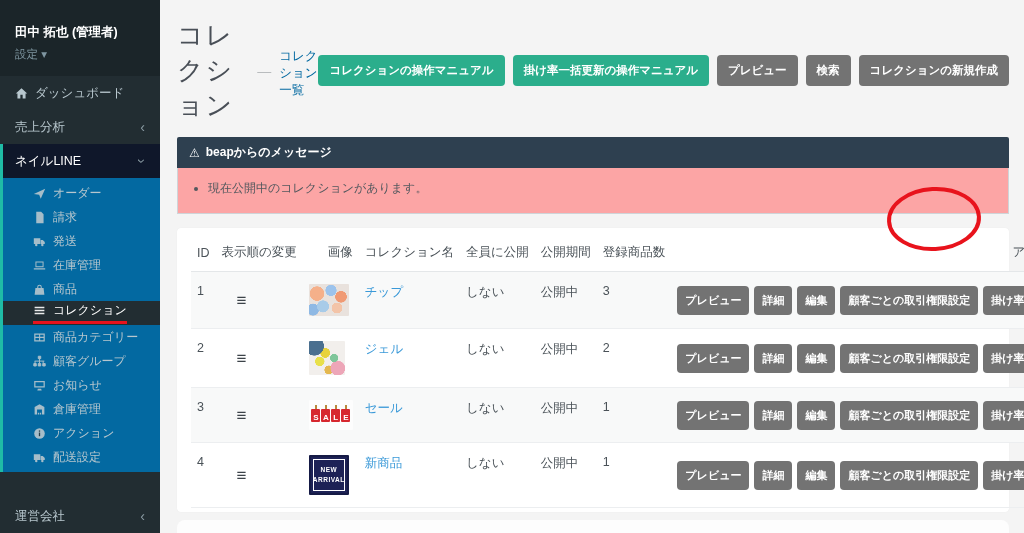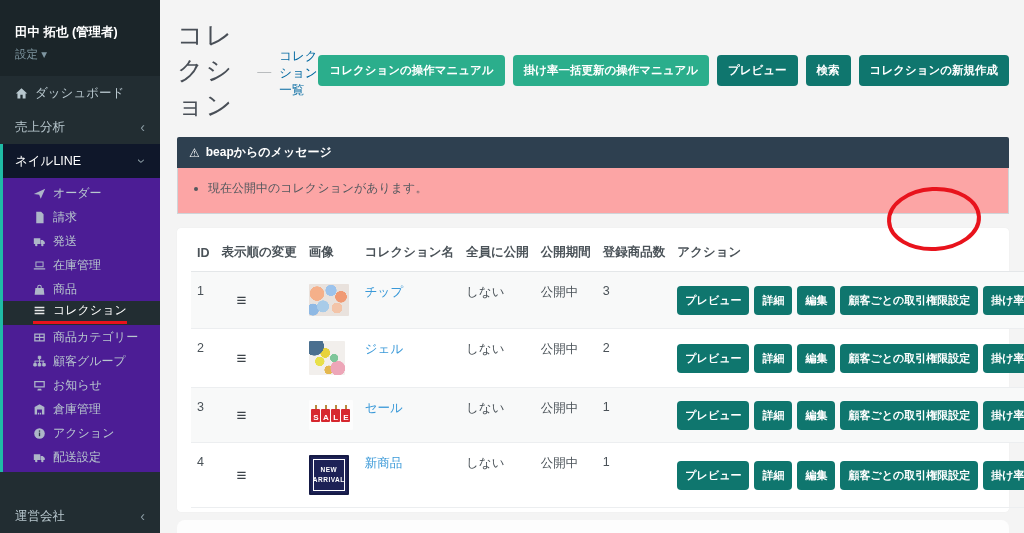--- a/index.html
+++ b/index.html
@@ -15,55 +15,55 @@
   .user-panel { background:#1b2529; padding:24px 15px 14px; }
   .user-name { color:#fff; font-weight:bold; font-size:12.5px; }
   .user-settings { color:#7f96a1; font-size:11.5px; margin-top:6px; cursor:pointer; }
   .nav-item { height:34px; display:flex; align-items:center; padding:0 15px;
     color:#b8c7ce; font-size:12.5px; cursor:pointer; }
   .nav-item .glyph { margin-right:7px; display:flex; }
   .nav-item .chev { margin-left:auto; color:#8a9ba3; font-size:14px; }
   .nail-group { border-left:3px solid #1fbba6; }
   .nail-group .nav-item { padding-left:12px; background:#0f172a; color:#fff; }
   .chev-down { display:inline-block; transform:rotate(90deg); }
-  .submenu { background:#4c1d95; padding:3px 0; }
+  .submenu { background:#0369a1; padding:3px 0; }
   .submenu-item { height:24px; display:flex; align-items:center; padding:0 10px 0 30px;
     color:#b8c7ce; font-size:12px; cursor:pointer; white-space:nowrap; }
   .submenu-item .glyph { margin-right:7px; display:flex; opacity:.9; }
   .submenu-item.active { background:#222d32; color:#fff; }
   .submenu-item.active .inner { border-bottom:3px solid #e8131c; padding-bottom:2px; }
   .inner { display:flex; align-items:center; }
   .company { margin-top:auto; background:#222d32; }
   svg.ic { width:13px; height:13px; fill:currentColor; stroke:none; }
   
   .main { position:absolute; left:160px; top:0; width:864px; height:533px;
     display:flex; flex-direction:column; padding:18px 15px 0 17px; }
   .page-head { display:flex; align-items:center; }
   .page-title { font-size:26px; color:#494f57; font-weight:500; letter-spacing:2px; }
   .title-dash { color:#b9bcbe; margin:0 8px 0 14px; font-size:14px; }
   .page-subtitle { color:#0369a1; font-size:12.5px; margin-top:6px; }
   .head-buttons { margin-left:auto; display:flex; gap:8px; }
   .btn { border:none; border-radius:4px; color:#fff; font-size:11.5px; font-weight:bold;
     padding:8px 11px; cursor:pointer; white-space:nowrap;
     font-family:"Liberation Sans",sans-serif; }
   .btn-green { background:#2bae8c; }
-  .btn-navy { background:#0f766e; }
+  .btn-navy { background:#737373; }
   
   .alert { margin-top:14px; }
   .alert-head { background:#2e4050; color:#fff; font-size:12px; font-weight:bold;
     padding:7px 12px; display:flex; align-items:center; gap:6px;
     border-radius:2px 2px 0 0; }
   .warn-glyph { font-size:12px; }
   .alert-body { background:#fca5a5; border:1px solid #cfd4d8; border-top:none; padding:12px 12px 16px 30px; }
   .alert-body li { font-size:12px; color:#52585e; }
   
   .card { background:#fff; border-radius:4px; margin-top:14px; flex:1 1 auto;
     padding:4px 14px; box-shadow:0 0 1px rgba(0,0,0,.08); }
   table { width:100%; border-collapse:collapse; }
-  th { text-align:left; font-size:12.5px; color:#4a5258; font-weight:bold;
+  th { text-align:right; font-size:12.5px; color:#4a5258; font-weight:normal;
     padding:12px 6px 10px; border-bottom:1px solid #e4e7e9; white-space:nowrap; }
   td { font-size:12.5px; color:#4a5258; padding:12px 6px; border-bottom:1px solid #eceef0;
     vertical-align:top; }
   tr.stripe td { background:#f8f9f9; }
   td.mid { vertical-align:middle; }
   .drag-handle { font-size:17px; color:#3c4349; font-weight:bold; cursor:grab;
     display:block; text-align:center; width:40px; line-height:1; letter-spacing:0; }
   a.coll-link { color:#3a99d8; text-decoration:none; cursor:pointer; }
   .row-actions { display:flex; gap:5px; flex-wrap:nowrap; }
   .btn-sm { padding:7px 8px; font-size:11px; }

